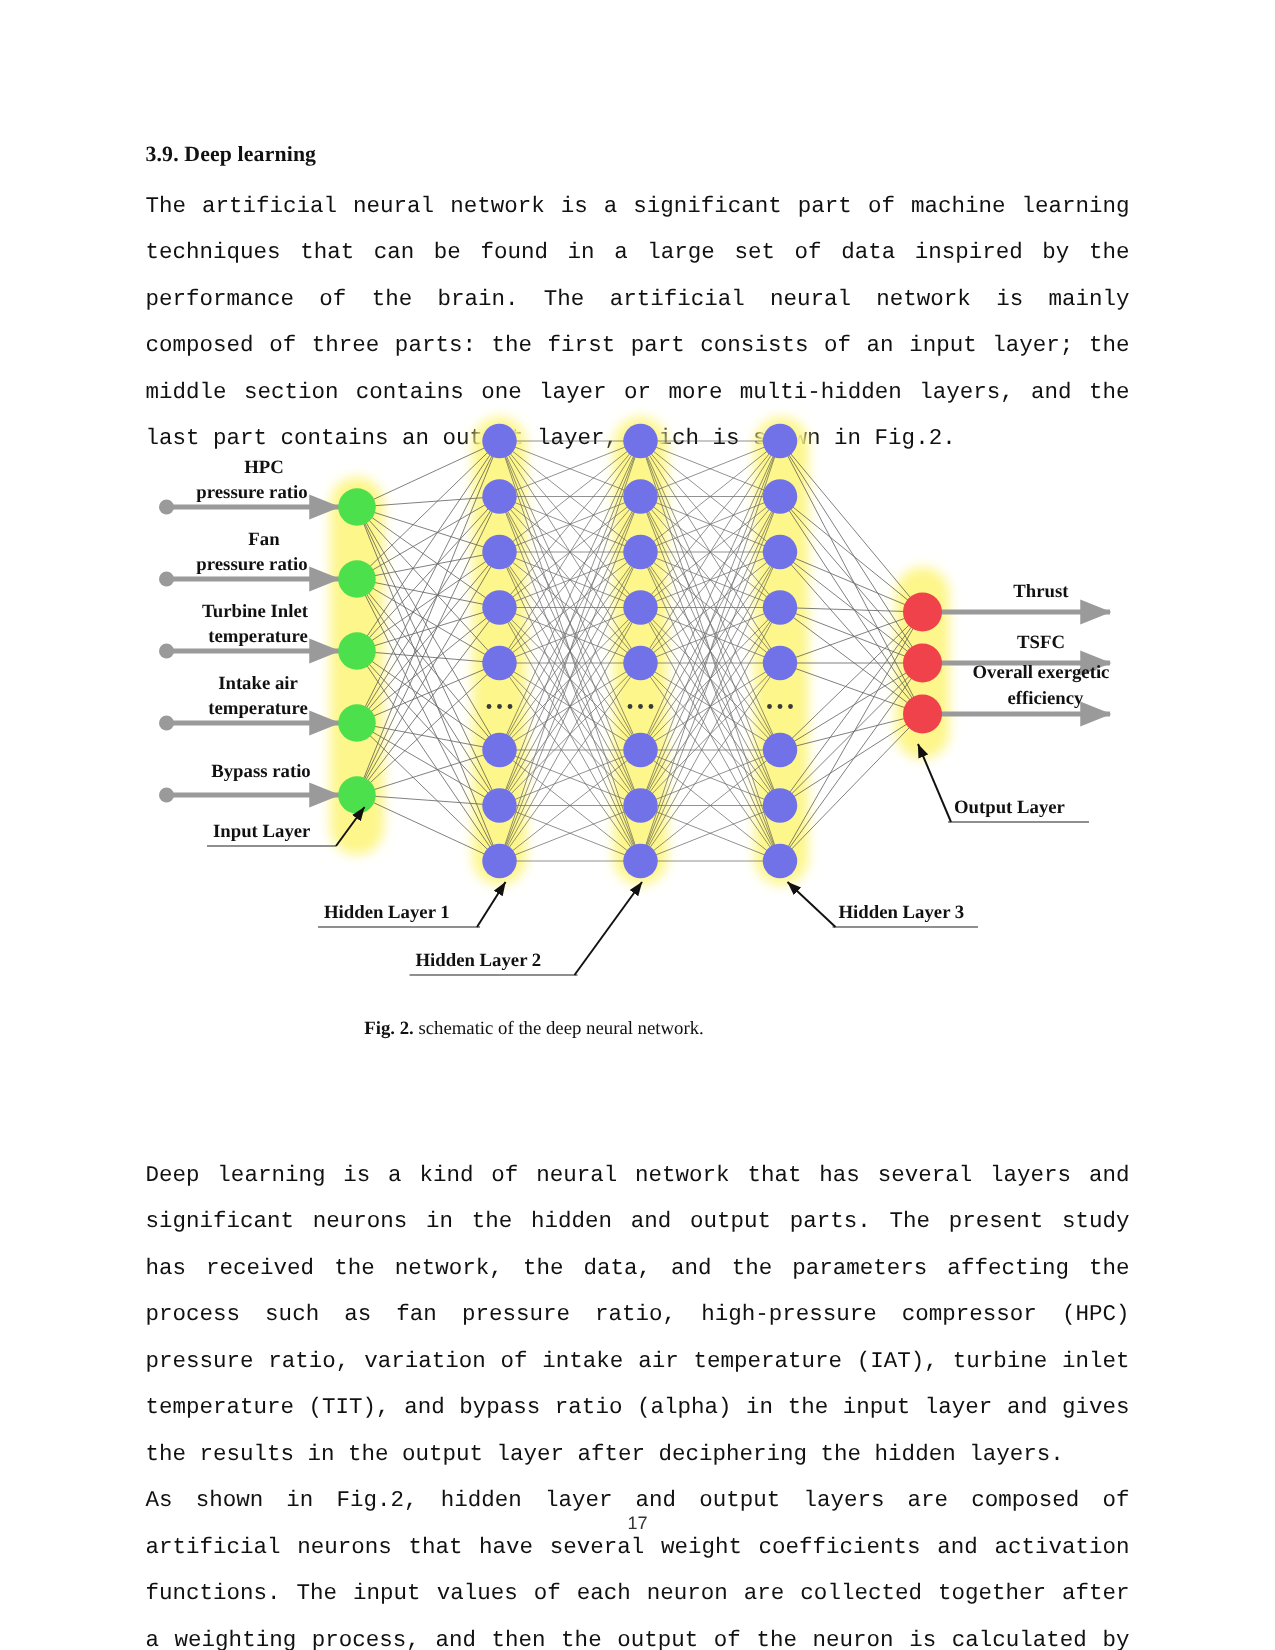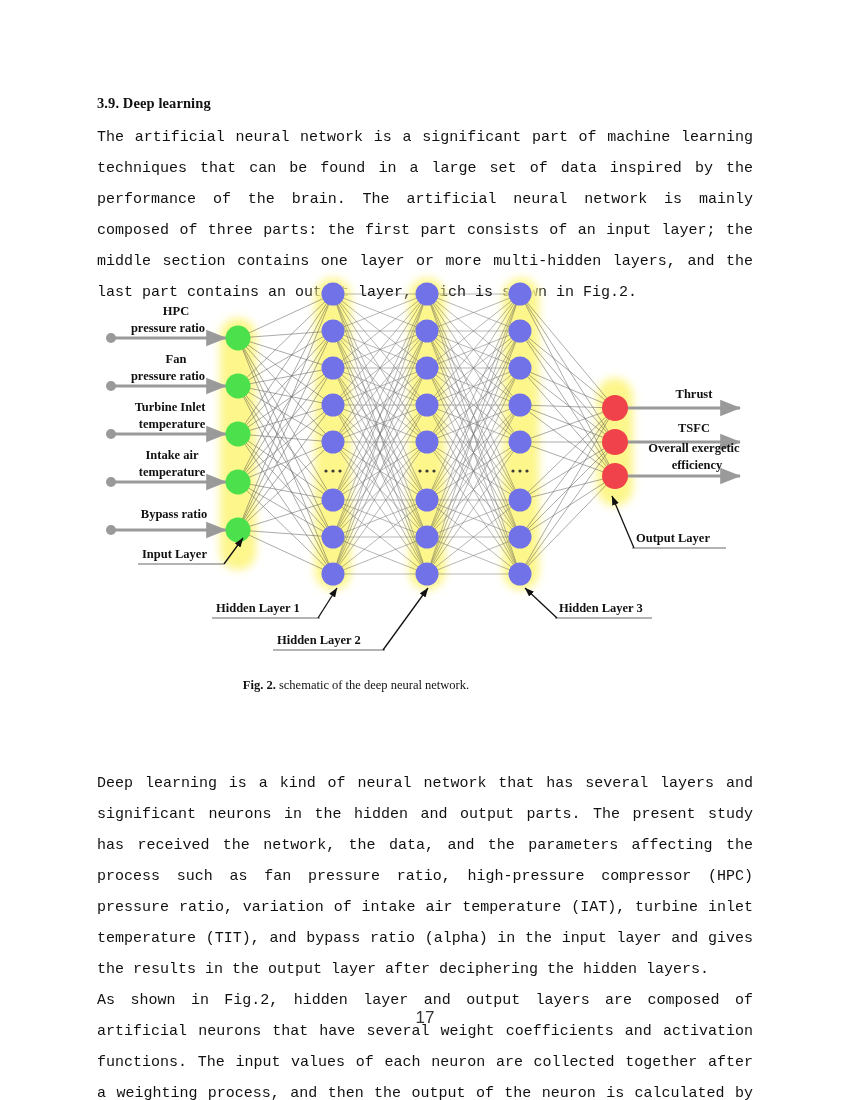--- a/index.html
+++ b/index.html
@@ -74,21 +74,21 @@
     top: 768px;
     width: 656px;
   }
 
   .page-number {
     position: absolute;
     left: 0;
     top: 1008px;
     width: 850px;
     text-align: center;
-    font-size: 17px;
+    font-size: 12px;
     font-family: "Liberation Sans", sans-serif;
     color: #333333;
   }
 
   svg text {
     font-family: "Liberation Serif", serif;
     font-weight: bold;
     fill: #111111;
   }
   .io-label { font-size: 12.5px; }

